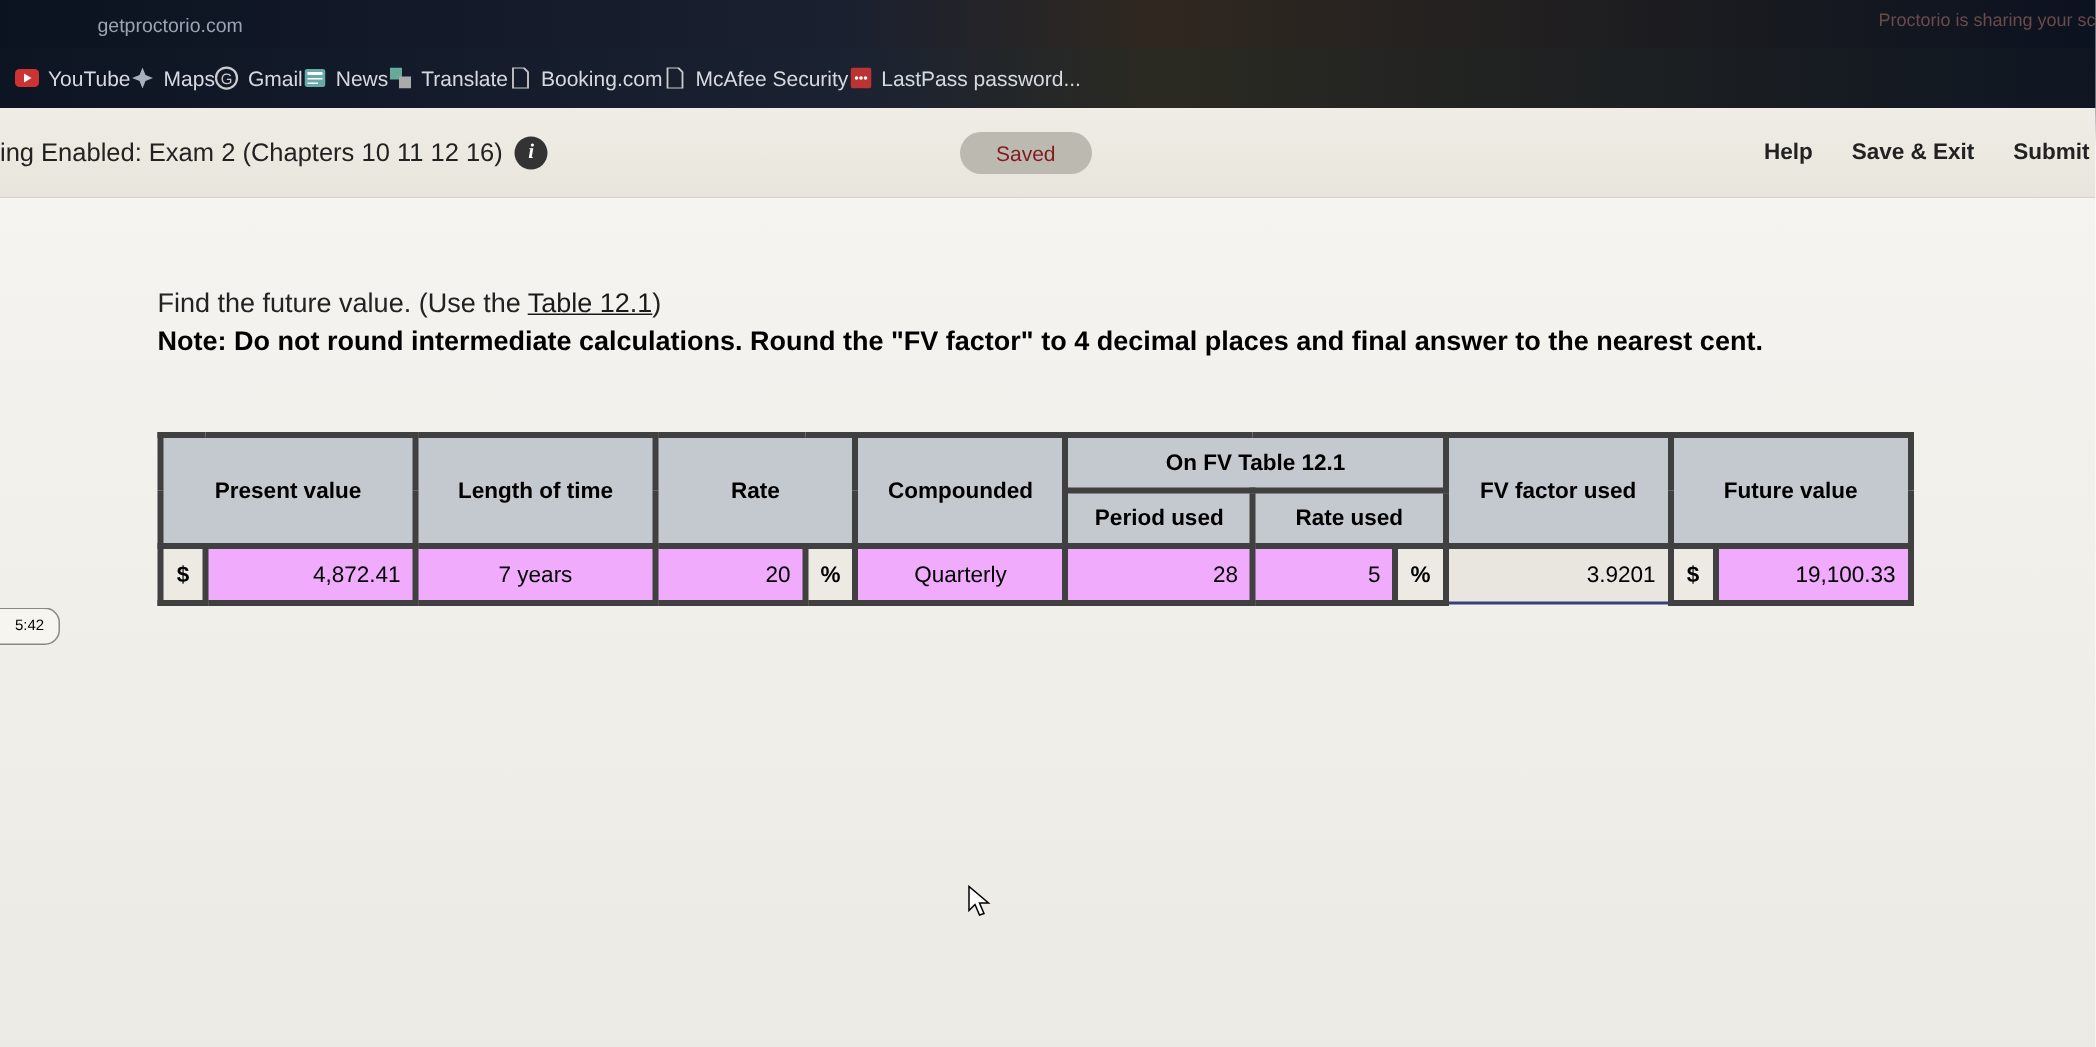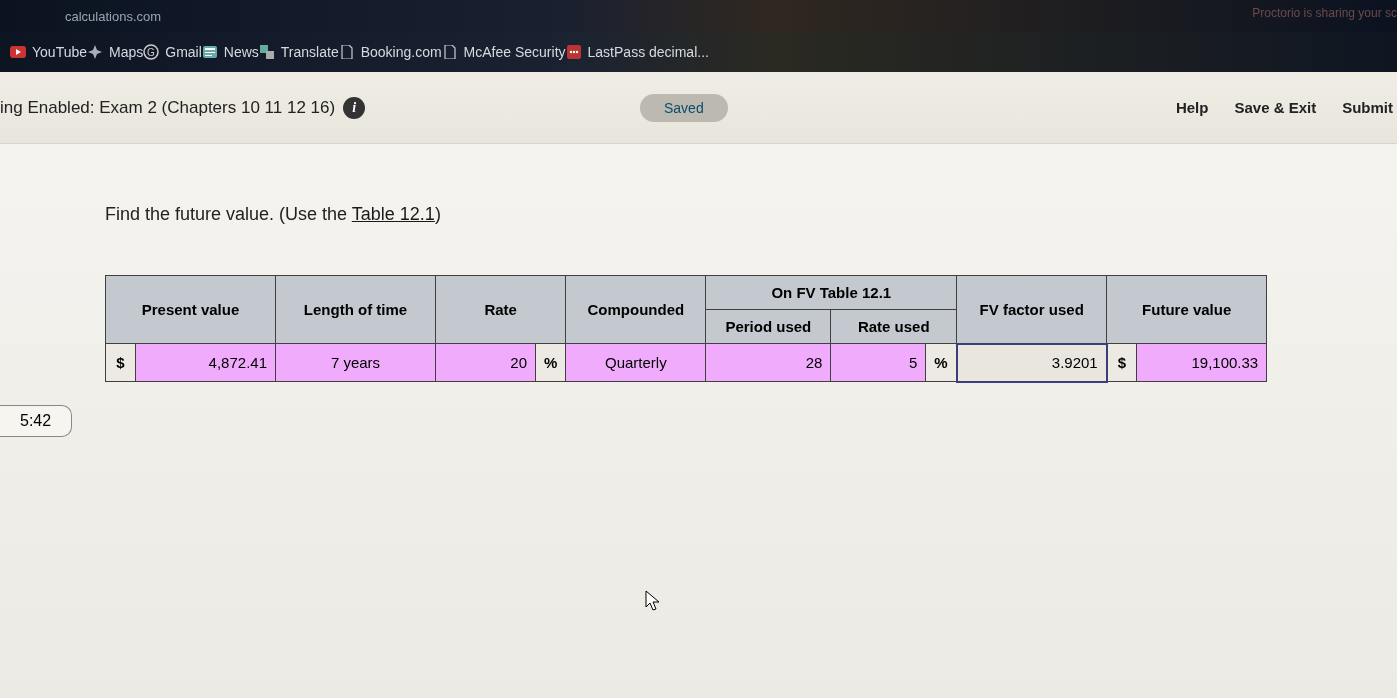--- a/index.html
+++ b/index.html
@@ -25,59 +25,59 @@
     background: linear-gradient(90deg, #0d1422 0%, #1a2232 40%, #2b2a22 55%, #0f1622 100%);
     display: flex;
     align-items: center;
     padding-left: 10px;
     color: #d6dae0;
     font-size: 14px;
   }
   .bm-item { display: flex; align-items: center; gap: 6px; cursor: pointer; }
   .bm-icon { width: 16px; height: 16px; display: inline-flex; align-items: center; justify-content: center; }
   .appbar {
-    height: 72px;
+    height: 60px;
     background: linear-gradient(180deg, #f0ede6 0%, #e8e5dc 100%);
     display: flex;
     align-items: center;
     justify-content: space-between;
     padding: 0 4px 0 0;
     font-size: 17px;
     color: #222;
     border-bottom: 1px solid #d8d5cc;
   }
   .appbar-left { display: flex; align-items: center; gap: 8px; }
   .info-icon {
     width: 22px; height: 22px; border-radius: 50%;
     background: #333; color: #fff; display: inline-flex;
     align-items: center; justify-content: center; font-weight: bold; font-size: 14px;
     font-family: Georgia, serif; font-style: italic;
   }
   .saved-pill {
     background: #bcb9b0;
-    color: #0c4a6e;
+    color: #7f1d1d;
     padding: 6px 24px;
     border-radius: 18px;
     font-size: 14px;
     position: absolute;
     left: 640px;
   }
   .appbar-right { display: flex; align-items: center; gap: 26px; font-weight: bold; font-size: 15px; text-align: center; }
   .appbar-right span { cursor: pointer; }
   .content {
     padding: 60px 0 0 85px;
     position: relative;
     margin-left: 20px;
   }
   .question-text { font-size: 18px; color: #222; }
   .question-text .link { text-decoration: underline; color: #1a1a1a; cursor: pointer; }
   .note { font-weight: bold; font-size: 18px; margin-top: 4px; }
   .table-wrap { margin-top: 50px; }
   table { border-collapse: collapse; }
-  th, td { border: 1px solid #404040; font-size: 15px; }
+  th, td { border: 4px solid #404040; font-size: 15px; }
   th {
     background: #c4c9cf;
     font-weight: bold;
     text-align: center;
     padding: 8px 10px;
   }
   td {
     background: #f0abfc;
     text-align: right;
     padding: 6px 8px;
@@ -85,42 +85,42 @@
   }
   td.sym { text-align: center; width: 30px; background: #eceae2; font-weight: bold; }
   td.left { text-align: center; }
   .timer {
     position: absolute;
     left: 0; top: 405px;
     background: #f7f5ef;
     border: 1px solid #888;
     border-left: none;
     border-radius: 0 10px 10px 0;
-    padding: 6px 20px;
-    font-size: 16px;
+    padding: 6px 10px;
+    font-size: 10px;
     text-align: center;
   }
   .cursor {
     position: absolute;
     left: 645px; top: 590px;
     width: 16px; height: 22px;
     pointer-events: none;
   }
   .proctor-note {
     position: absolute;
     right: 0; top: 6px;
     color: #6b4a4a; font-size: 12px;
   }
   .highlight-cell { background: #e8e6de; border: 2px solid #3a3e7a !important; }
 </style>
 </head>
 <body>
 
 <div class="browser-top">
-  <span>calculations.com</span>
+  <span>getproctorio.com</span>
   <span class="proctor-note">Proctorio is sharing your sc</span>
 </div>
 
 <div class="bookmarks">
   <div class="bm-item">
     <span class="bm-icon">
       <svg width="16" height="12" viewBox="0 0 16 12">
           <rect width="16" height="12" rx="3" fill="#c33"></rect>
           <polygon points="6,3 6,9 11,6" fill="#fff"></polygon>
         </svg>
@@ -182,41 +182,42 @@
   </div>
   <div class="bm-item">
     <span class="bm-icon">
       <svg width="14" height="14" viewBox="0 0 14 14">
           <rect width="14" height="14" rx="2" fill="#b33"></rect>
           <circle cx="4" cy="7" r="1.2" fill="#fff"></circle>
           <circle cx="7" cy="7" r="1.2" fill="#fff"></circle>
           <circle cx="10" cy="7" r="1.2" fill="#fff"></circle>
         </svg>
     </span>
-    <span>LastPass decimal...</span>
+    <span>LastPass password...</span>
   </div>
 </div>
 
 <div class="appbar">
   <div class="appbar-left">
     <span>ing Enabled: Exam 2 (Chapters 10 11 12 16)</span>
     <span class="info-icon">i</span>
   </div>
   <div class="saved-pill">Saved</div>
   <div class="appbar-right">
     <span>Help</span>
     <span>Save &amp; Exit</span>
     <span>Submit</span>
   </div>
 </div>
 
 <div class="content">
   <div class="question-text">
     <span>Find the future value. (Use the </span><span class="link">Table 12.1</span><span>)</span>
   </div>
+  <div class="note">Note: Do not round intermediate calculations. Round the "FV factor" to 4 decimal places and final answer to the nearest cent.</div>
 
   <div class="table-wrap">
     <table>
       <tbody>
           <tr>
         <th rowspan="2" colspan="2" style="width:170px">Present value</th>
         <th rowspan="2" style="width:160px">Length of time</th>
         <th rowspan="2" colspan="2" style="width:130px">Rate</th>
         <th rowspan="2" style="width:140px">Compounded</th>
         <th colspan="3">On FV Table 12.1</th>

